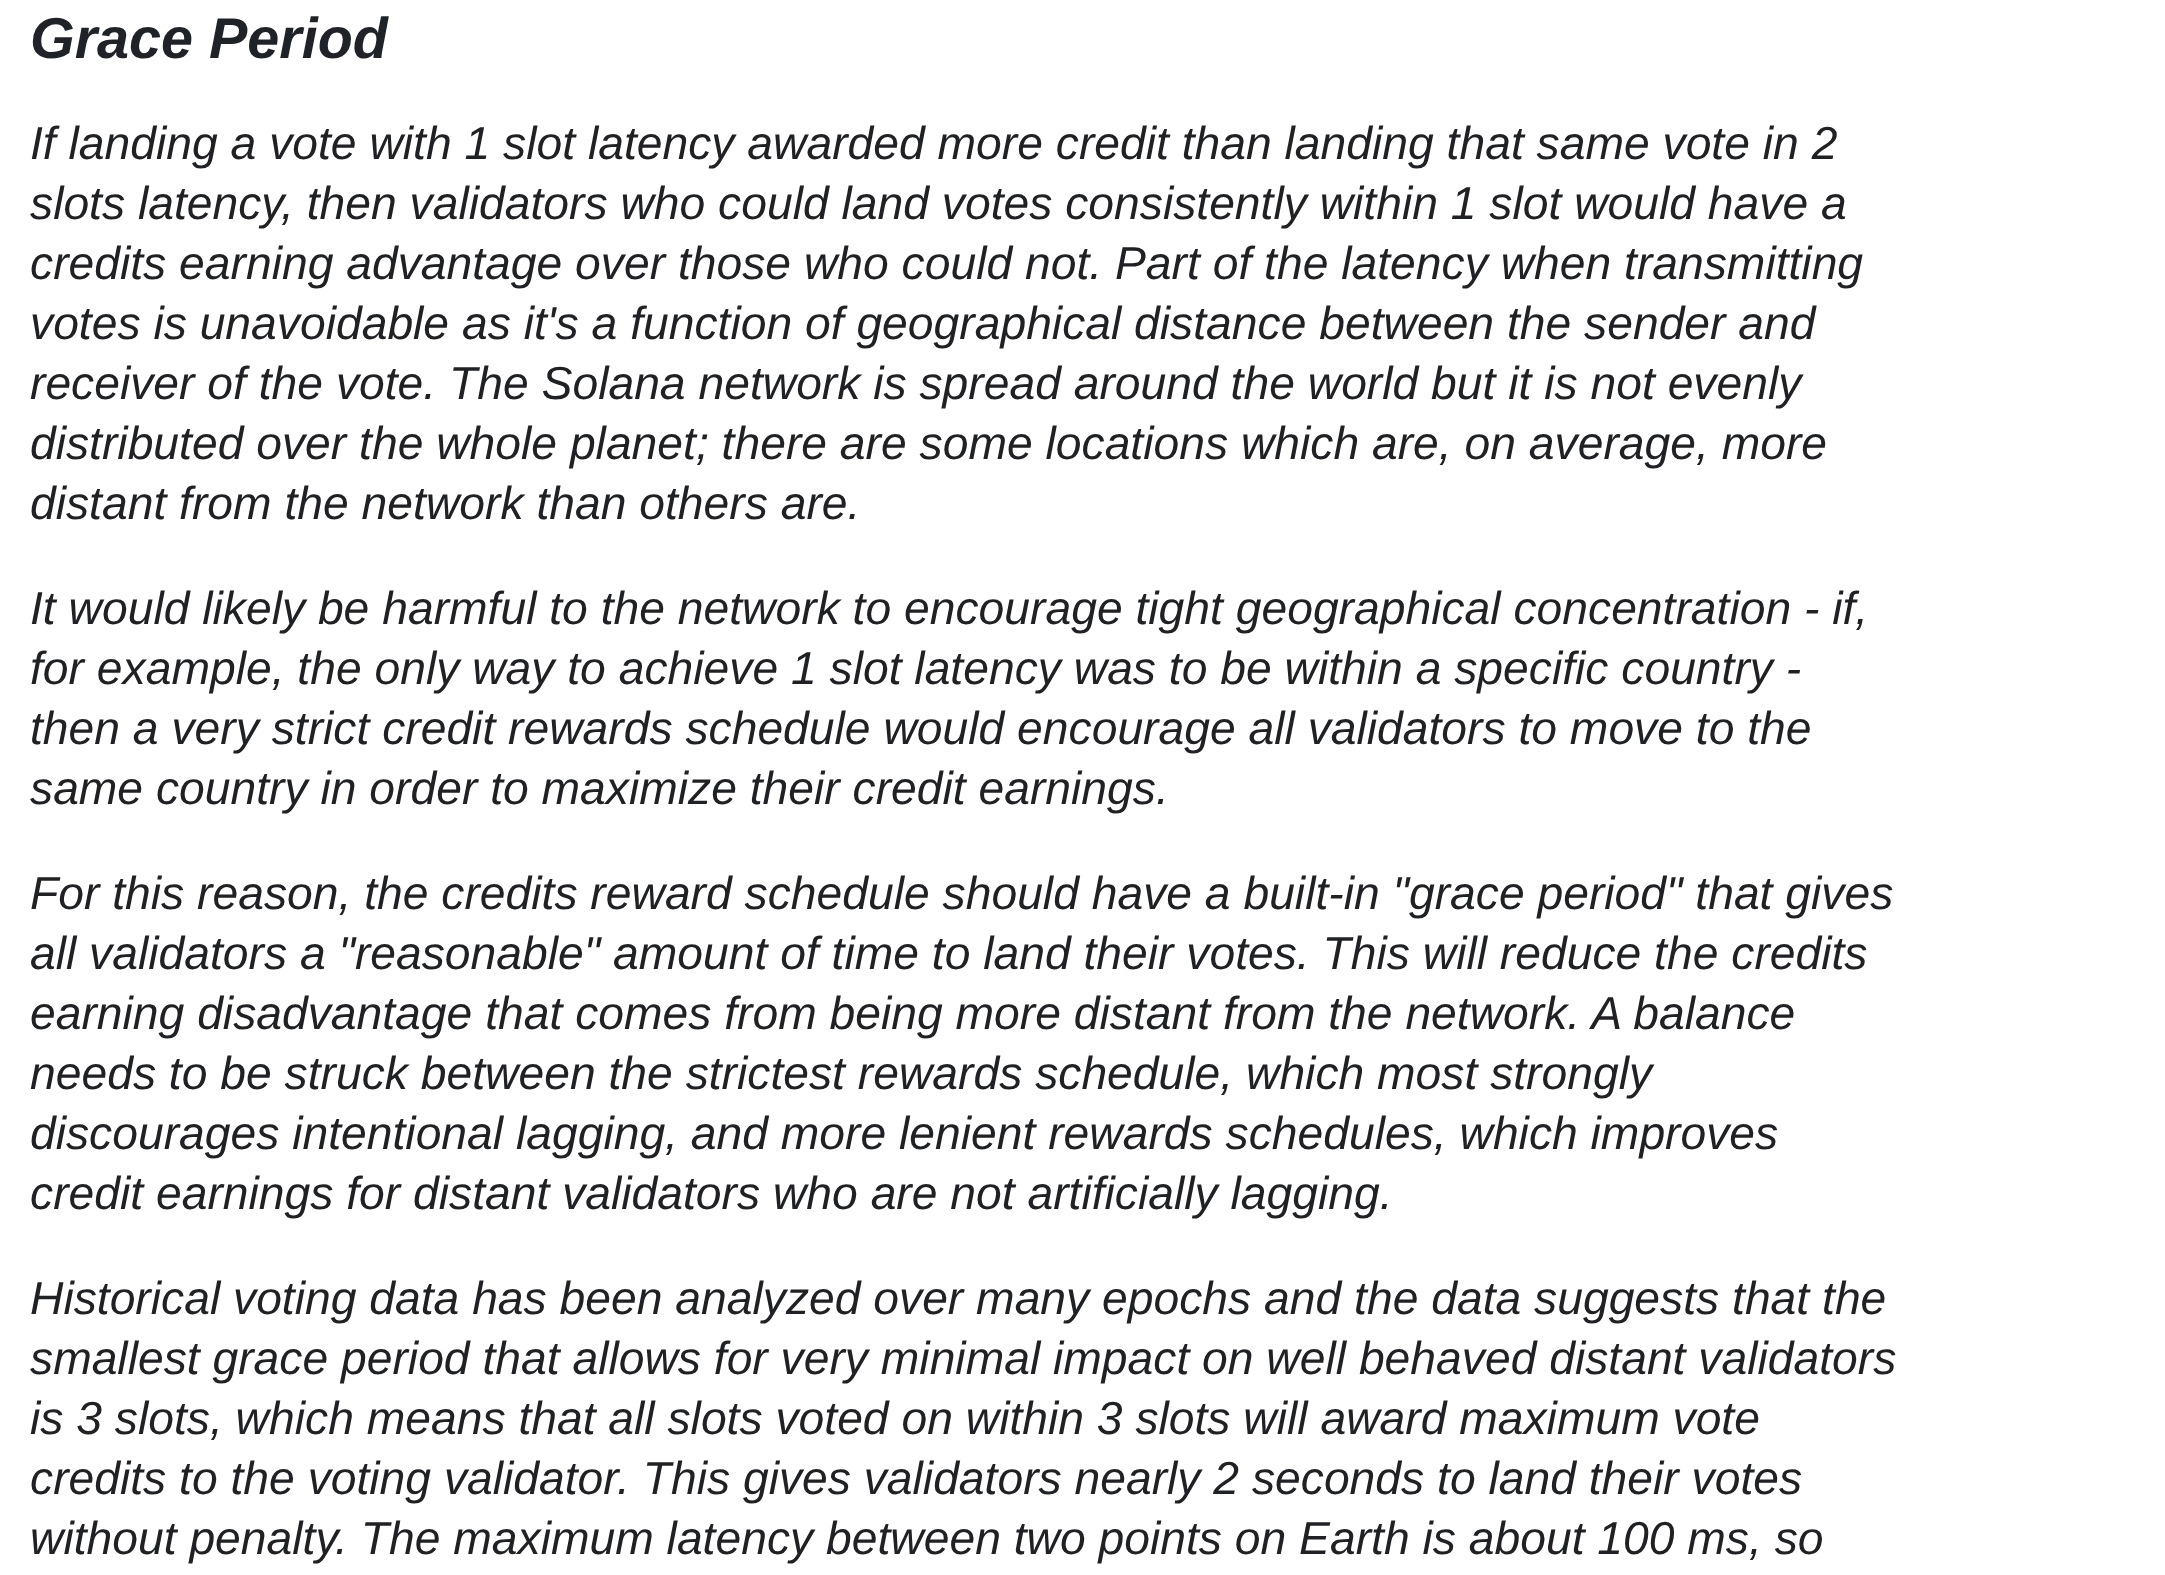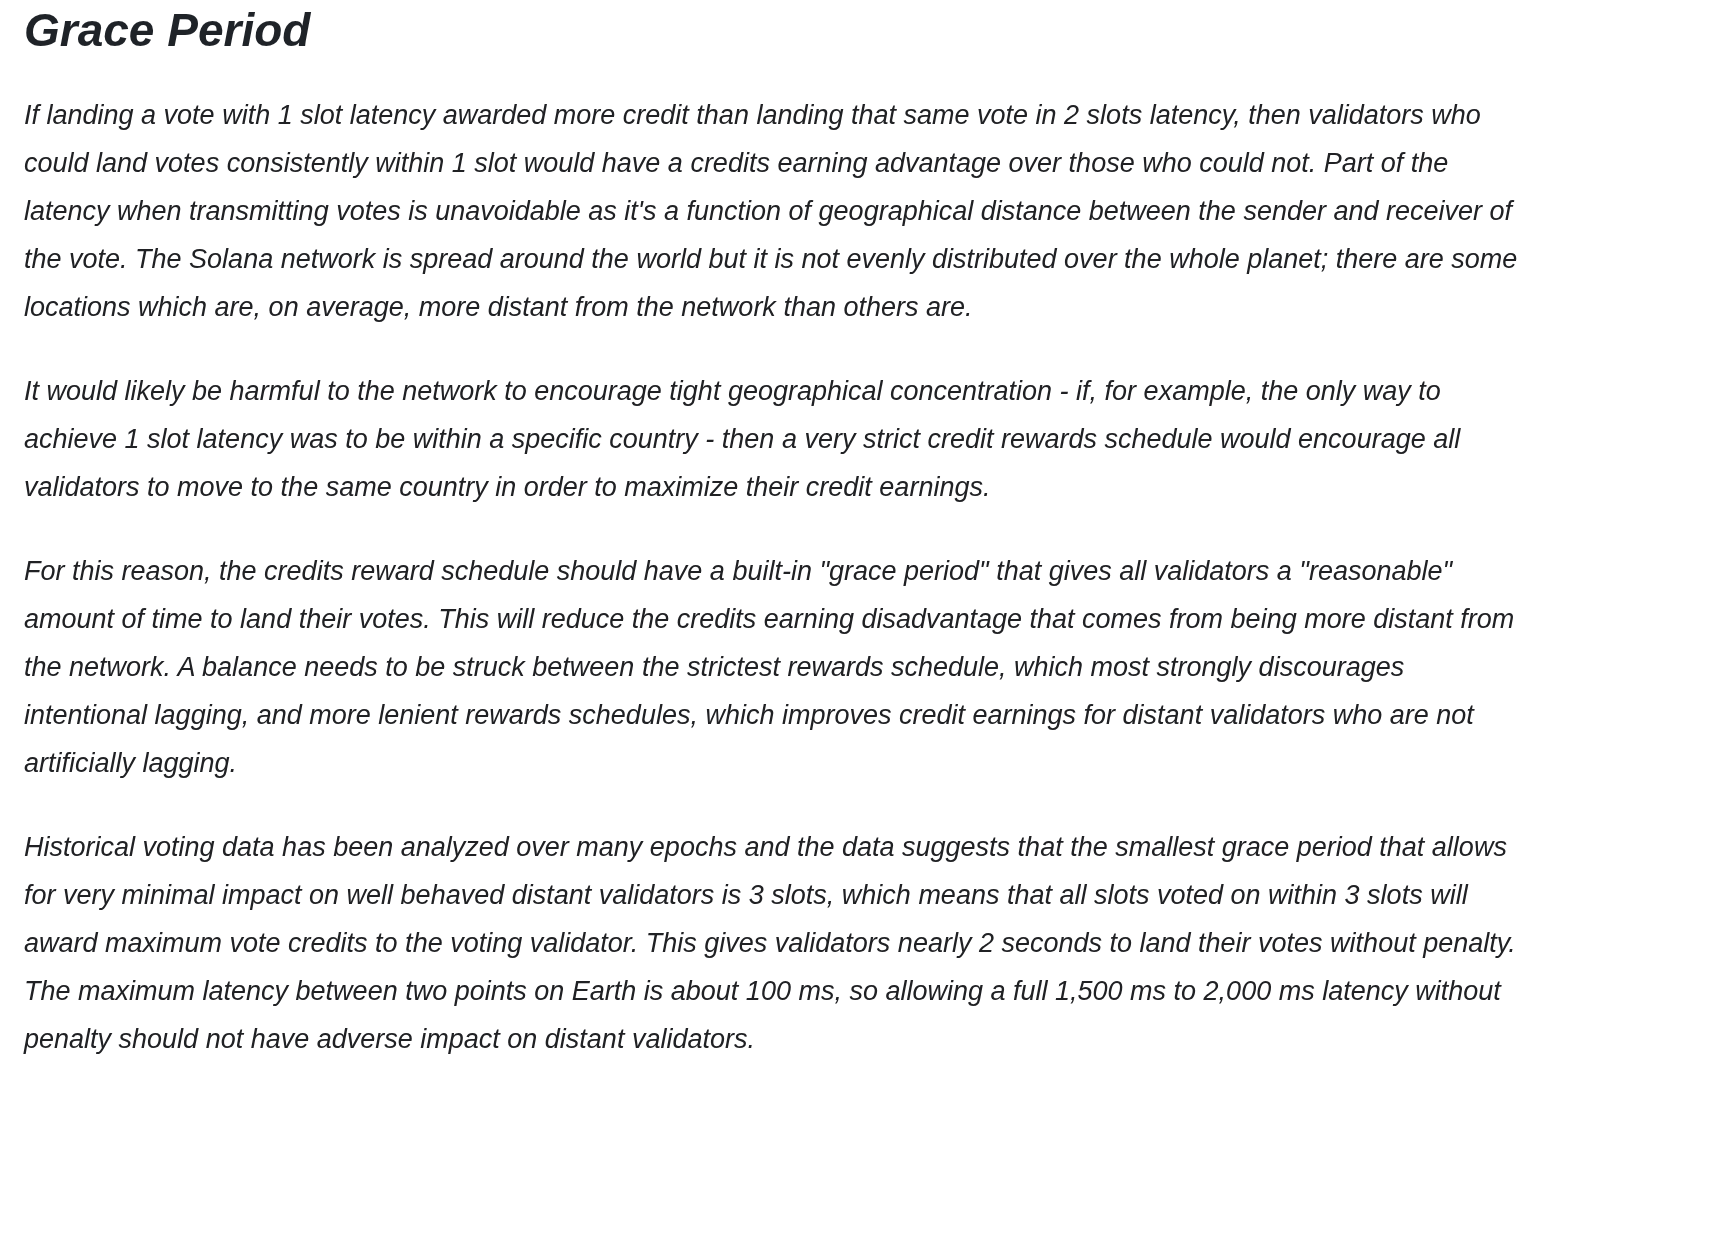--- a/index.html
+++ b/index.html
@@ -24,21 +24,21 @@
     margin: 0 0 34px 0;
     font-size: 46px;
     line-height: 1.15;
     font-weight: 700;
     letter-spacing: 0;
     color: var(--heading-color, #1f2328);
   }
   .doc-paragraph {
     margin: 36px 0;
     max-width: 1497px;
-    font-size: 27px;
+    font-size: 37px;
     line-height: 48px;
     font-weight: 400;
     color: var(--text-color, #202124);
   }
   .doc-title + .doc-paragraph {
     margin-top: 0;
   }
 </style>
 </head>
 <body style="background: rgb(255, 255, 255);">

